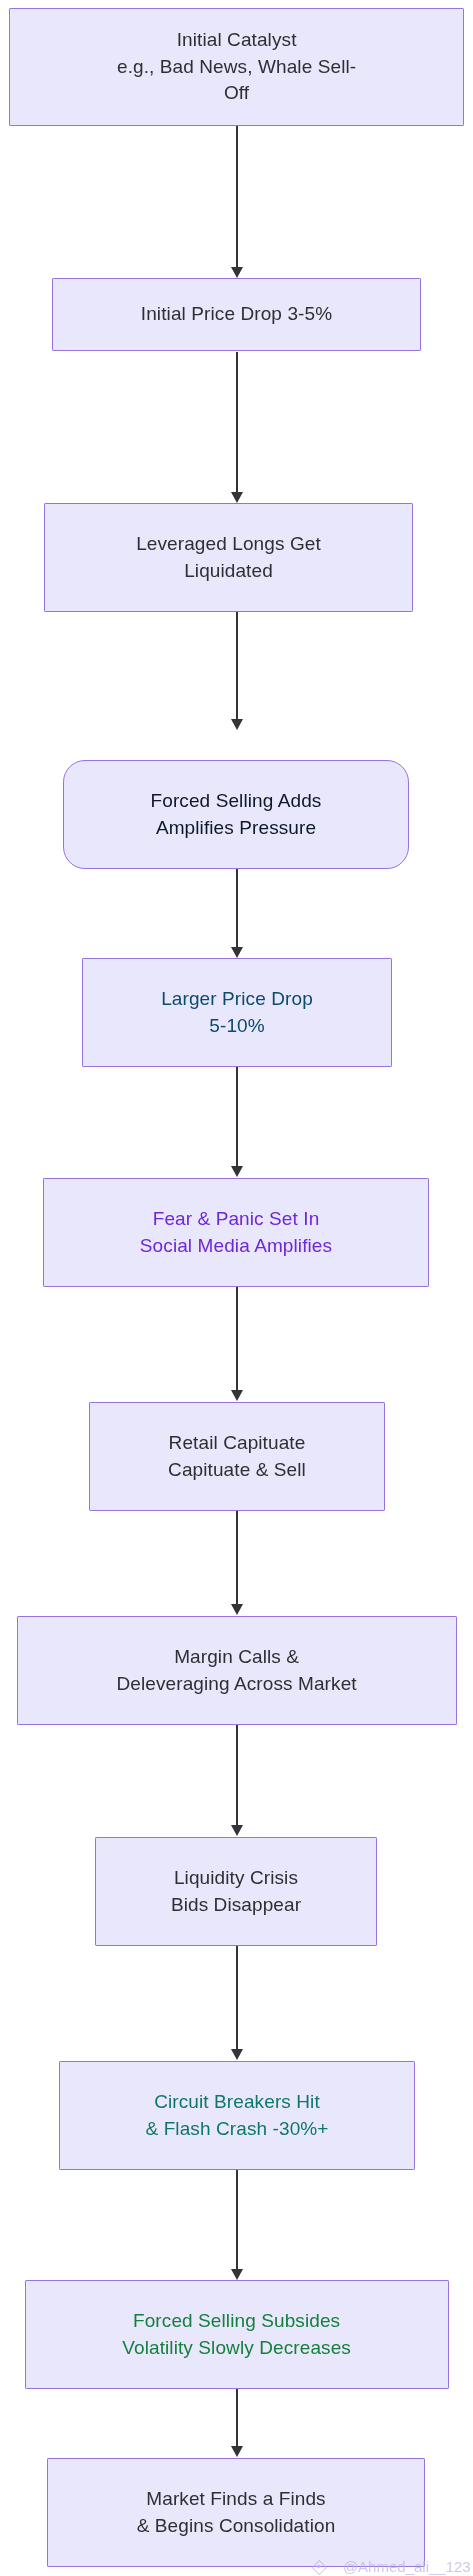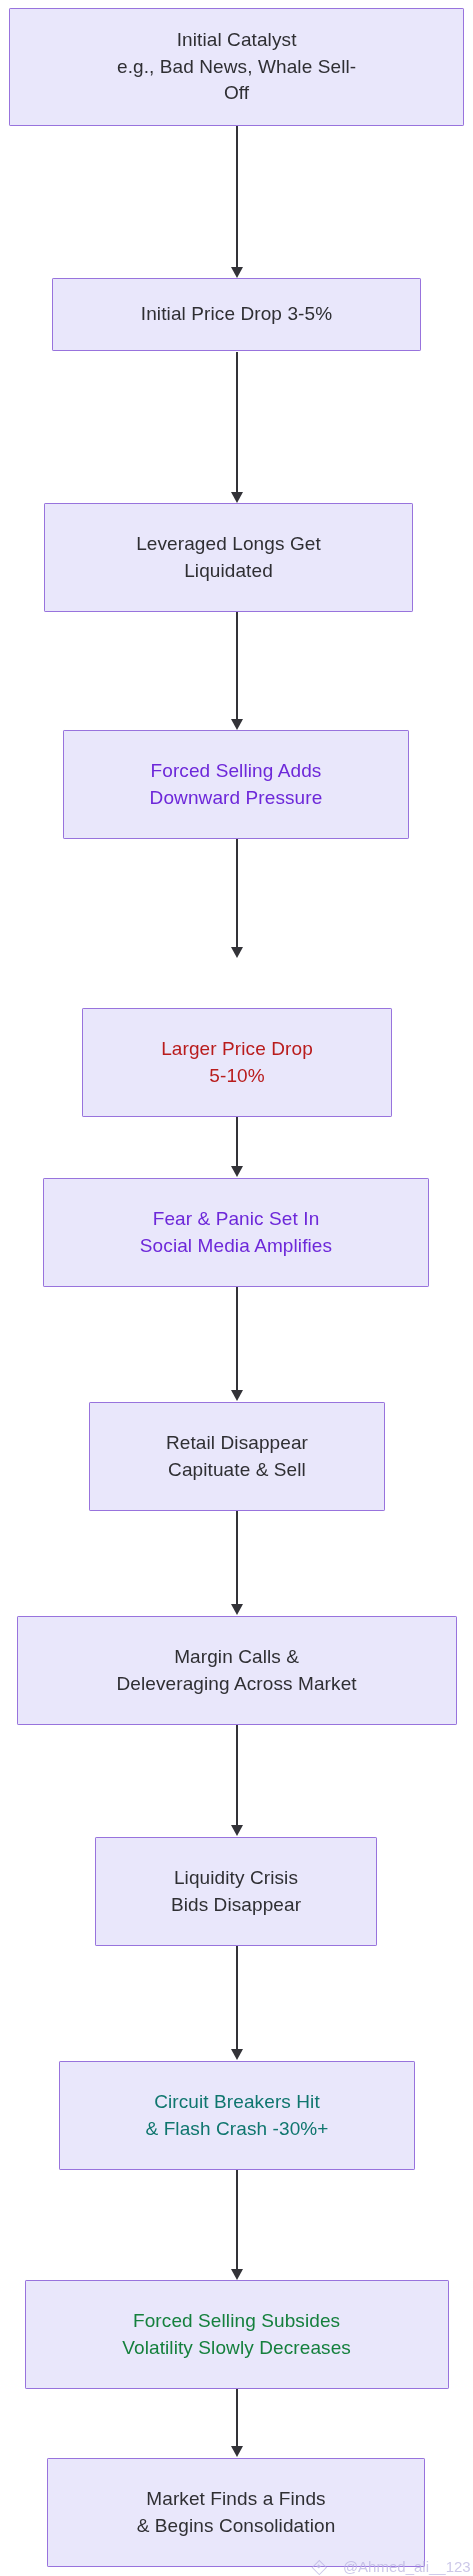--- a/index.html
+++ b/index.html
@@ -155,34 +155,34 @@
       <span class="line">e.g., Bad News, Whale Sell-</span>
       <span class="line">Off</span>
     </div>
     <div class="node" style="left: 52px; top: 278px; width: 369px; height: 73px; background: rgb(233, 231, 251); border-color: rgb(152, 115, 221); color: rgb(47, 47, 51);">
       <span class="line">Initial Price Drop 3-5%</span>
     </div>
     <div class="node" style="left: 44px; top: 503px; width: 369px; height: 109px; background: rgb(233, 231, 251); border-color: rgb(152, 115, 221); color: rgb(47, 47, 51);">
       <span class="line">Leveraged Longs Get</span>
       <span class="line">Liquidated</span>
     </div>
-    <div class="node" style="left: 63px; top: 730px; width: 346px; height: 109px; background: rgb(233, 231, 251); border-color: rgb(152, 115, 221); color: #6d28d9;">
+    <div class="node" style="left: 63px; top: 760px; width: 346px; height: 109px; background: rgb(233, 231, 251); border-color: rgb(152, 115, 221); color: #0f172a; border-radius: 22px;">
       <span class="line">Forced Selling Adds</span>
-      <span class="line">Downward Pressure</span>
-    </div>
-    <div class="node" style="left: 82px; top: 1008px; width: 310px; height: 109px; background: rgb(233, 231, 251); border-color: rgb(152, 115, 221); color: #b91c1c;">
+      <span class="line">Amplifies Pressure</span>
+    </div>
+    <div class="node" style="left: 82px; top: 958px; width: 310px; height: 109px; background: rgb(233, 231, 251); border-color: rgb(152, 115, 221); color: #0c4a6e;">
       <span class="line">Larger Price Drop</span>
       <span class="line">5-10%</span>
     </div>
     <div class="node" style="left: 43px; top: 1178px; width: 386px; height: 109px; background: rgb(233, 231, 251); border-color: rgb(152, 115, 221); color: #6d28d9;">
       <span class="line">Fear &amp; Panic Set In</span>
       <span class="line">Social Media Amplifies</span>
     </div>
     <div class="node" style="left: 89px; top: 1402px; width: 296px; height: 109px; background: rgb(233, 231, 251); border-color: rgb(152, 115, 221); color: rgb(47, 47, 51);">
-      <span class="line">Retail Disappear</span>
+      <span class="line">Retail Capituate</span>
       <span class="line">Capituate &amp; Sell</span>
     </div>
     <div class="node" style="left: 16.6px; top: 1616px; width: 440px; height: 109px; background: rgb(233, 231, 251); border-color: rgb(152, 115, 221); color: rgb(47, 47, 51);">
       <span class="line">Margin Calls &amp;</span>
       <span class="line">Deleveraging Across Market</span>
     </div>
     <div class="node" style="left: 95px; top: 1837px; width: 282px; height: 109px; background: rgb(233, 231, 251); border-color: rgb(152, 115, 221); color: rgb(47, 47, 51);">
       <span class="line">Liquidity Crisis</span>
       <span class="line">Bids Disappear</span>
     </div>

